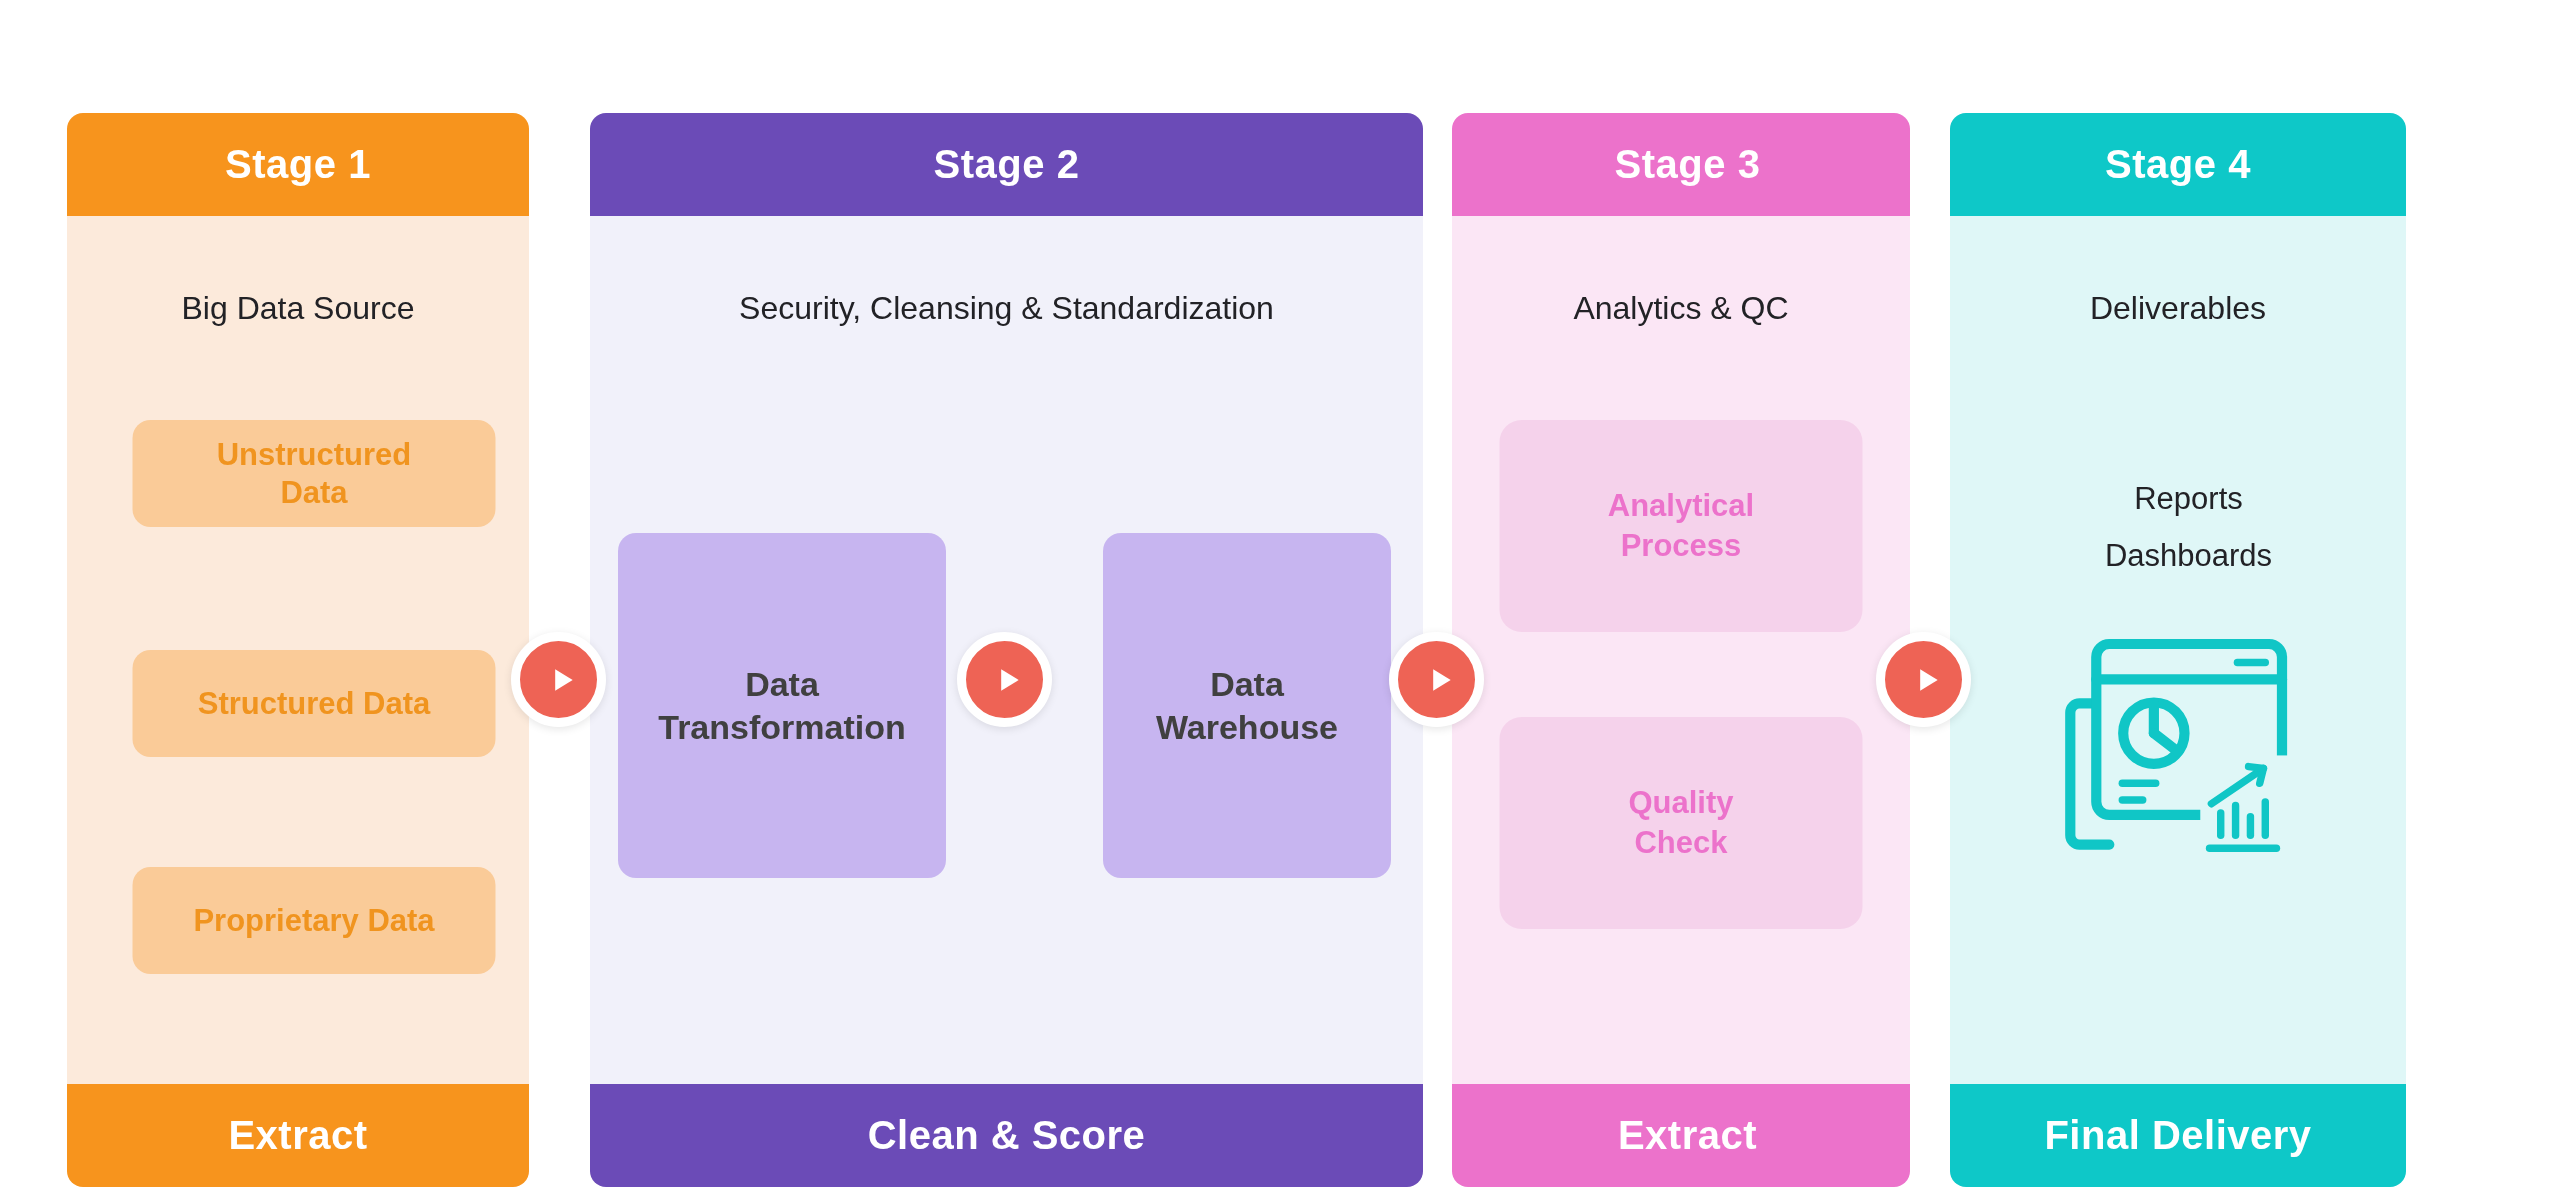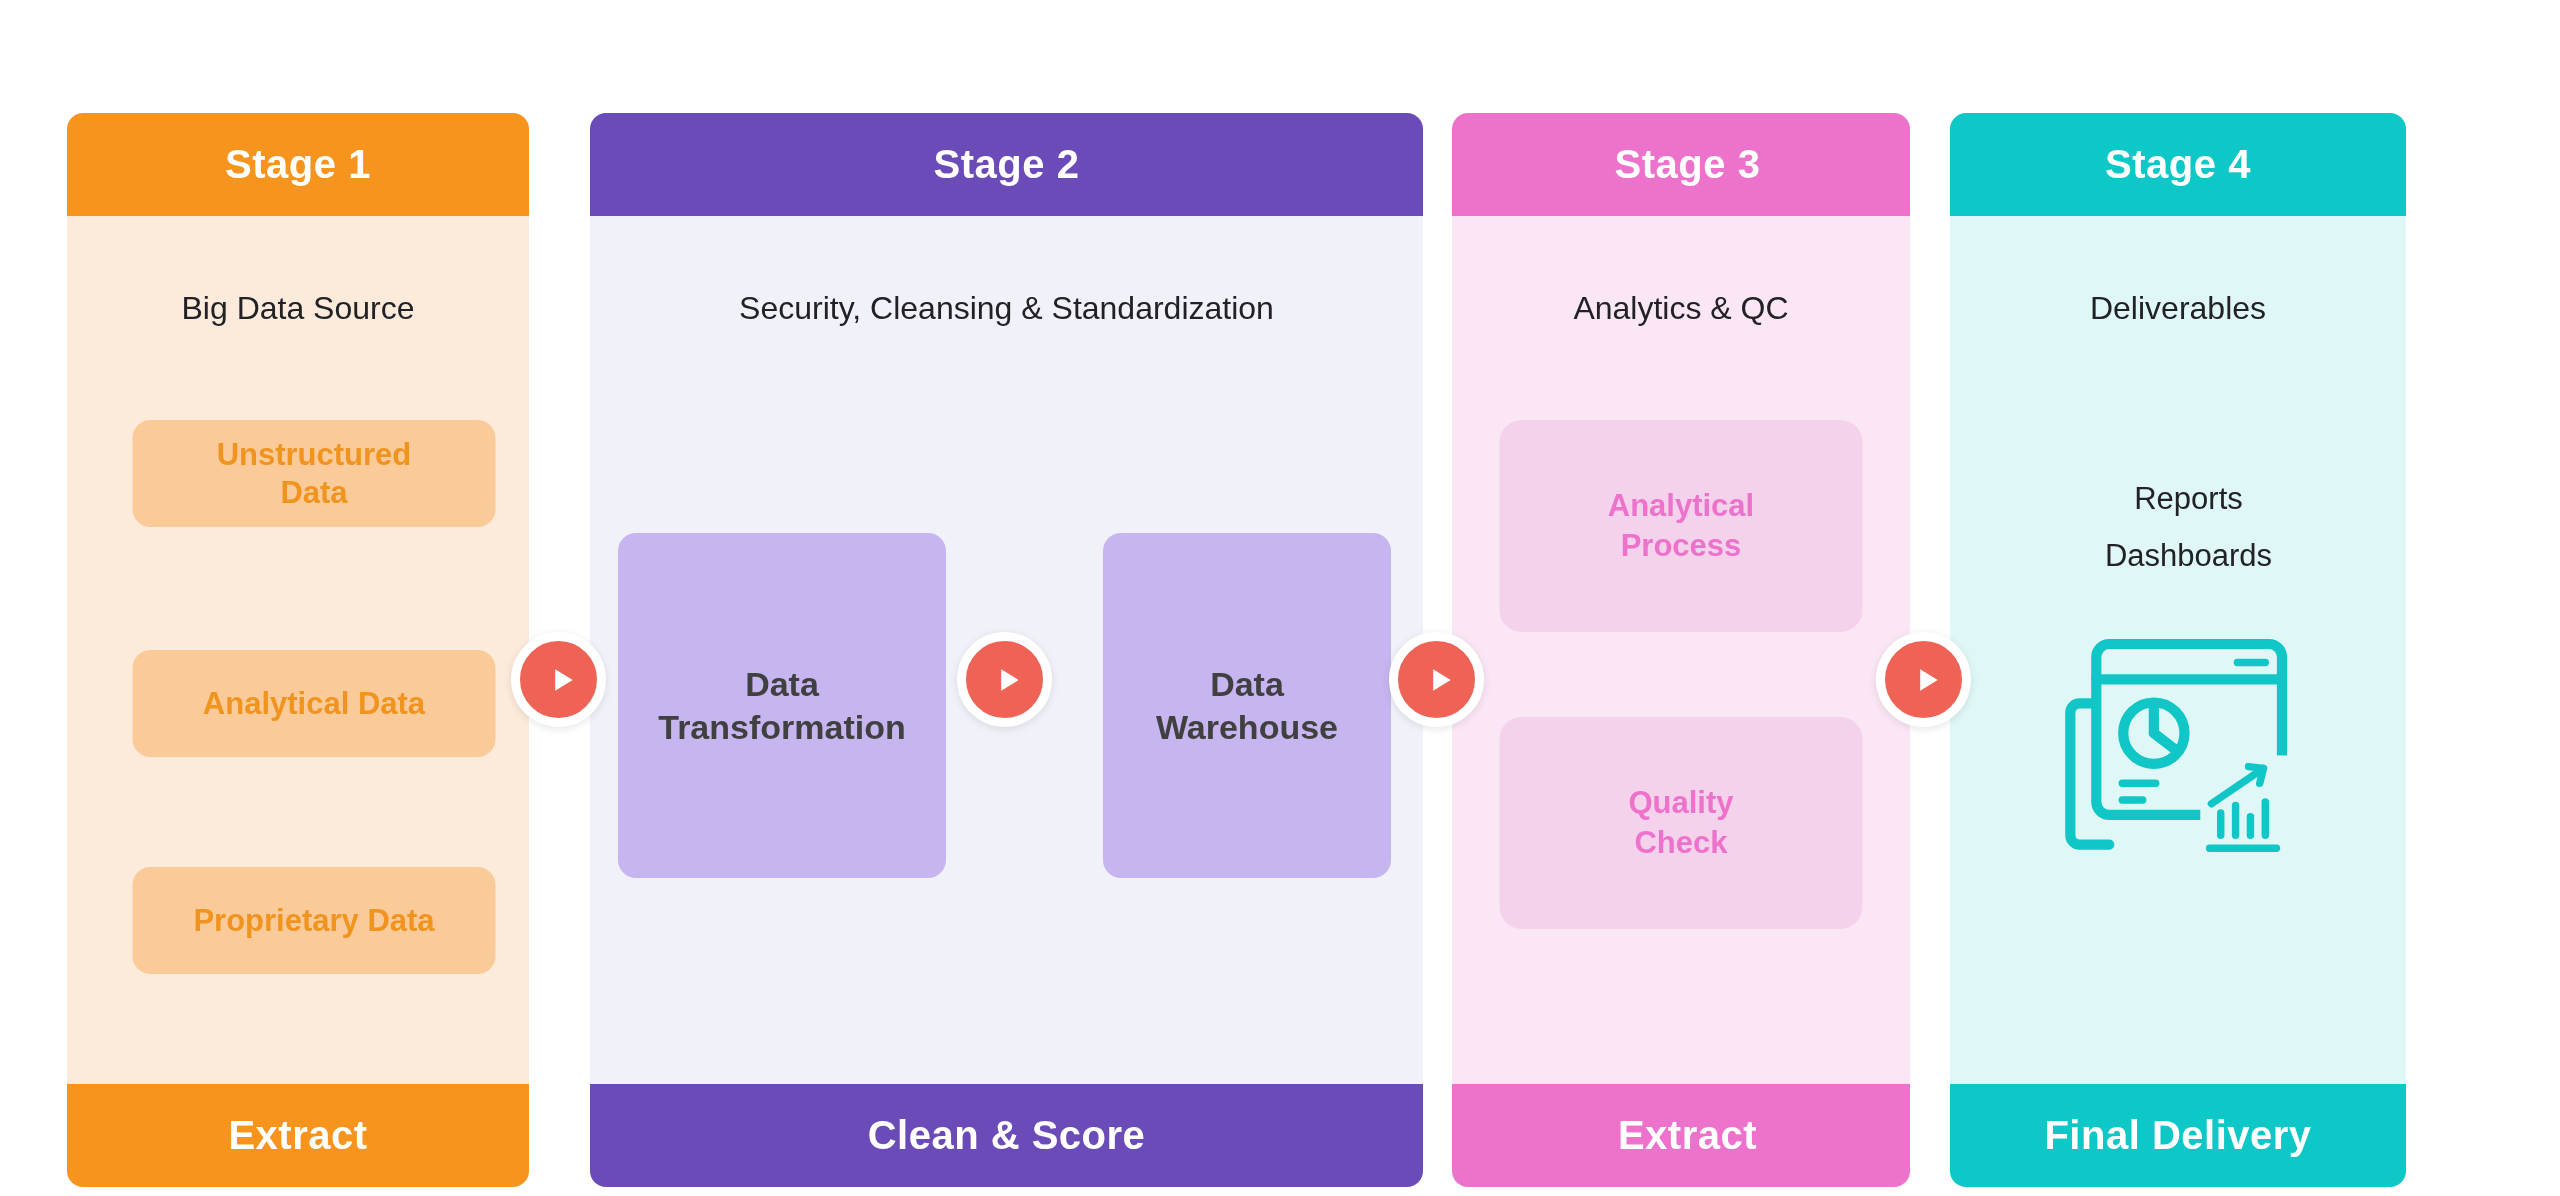--- a/index.html
+++ b/index.html
@@ -166,21 +166,21 @@
 </head>
 <body>
 
 <div class="canvas">
 
   <section class="stage s1">
     <div class="stage-header">Stage 1</div>
     <div class="stage-body">
       <div class="subtitle">Big Data Source</div>
       <div class="pill pill-1">Unstructured Data</div>
-      <div class="pill pill-2">Analytical Data</div>
+      <div class="pill pill-2">Structured Data</div>
       <div class="pill pill-3">Proprietary Data</div>
     </div>
     <div class="stage-footer">Extract</div>
   </section>
 
   <section class="stage s2">
     <div class="stage-header">Stage 2</div>
     <div class="stage-body">
       <div class="subtitle">Security, Cleansing &amp; Standardization</div>
       <div class="bigbox bigbox-1">Data Transformation</div>

